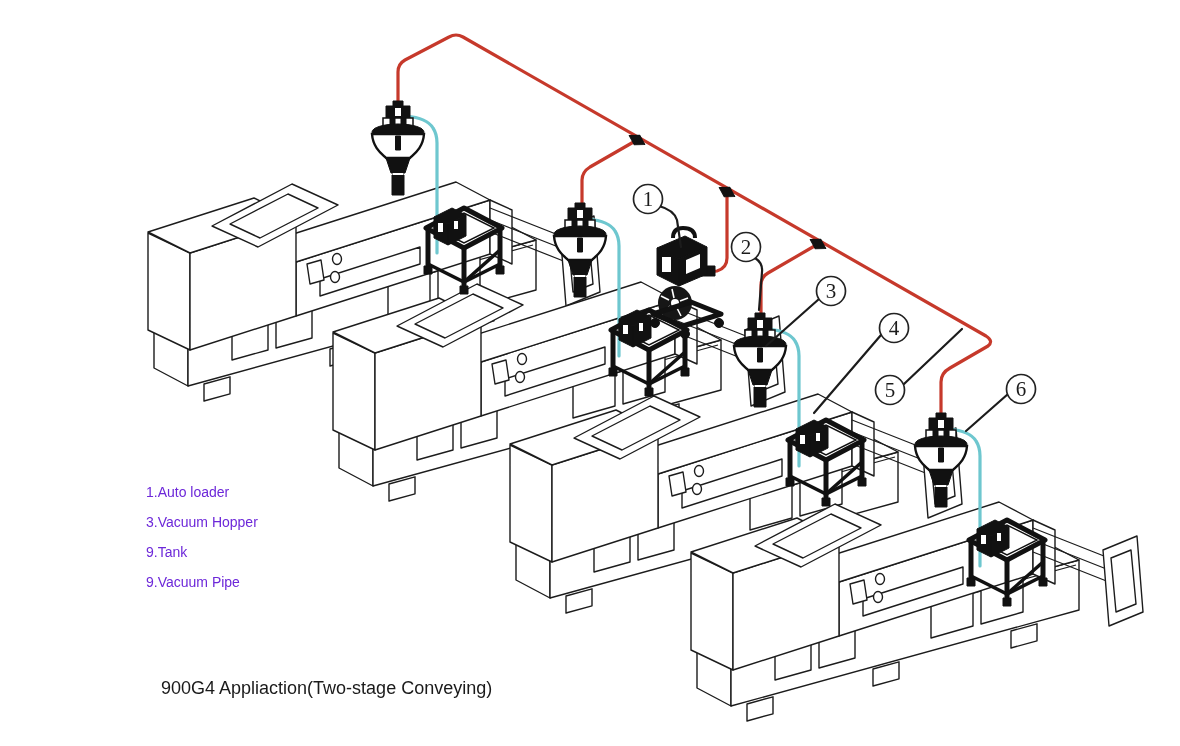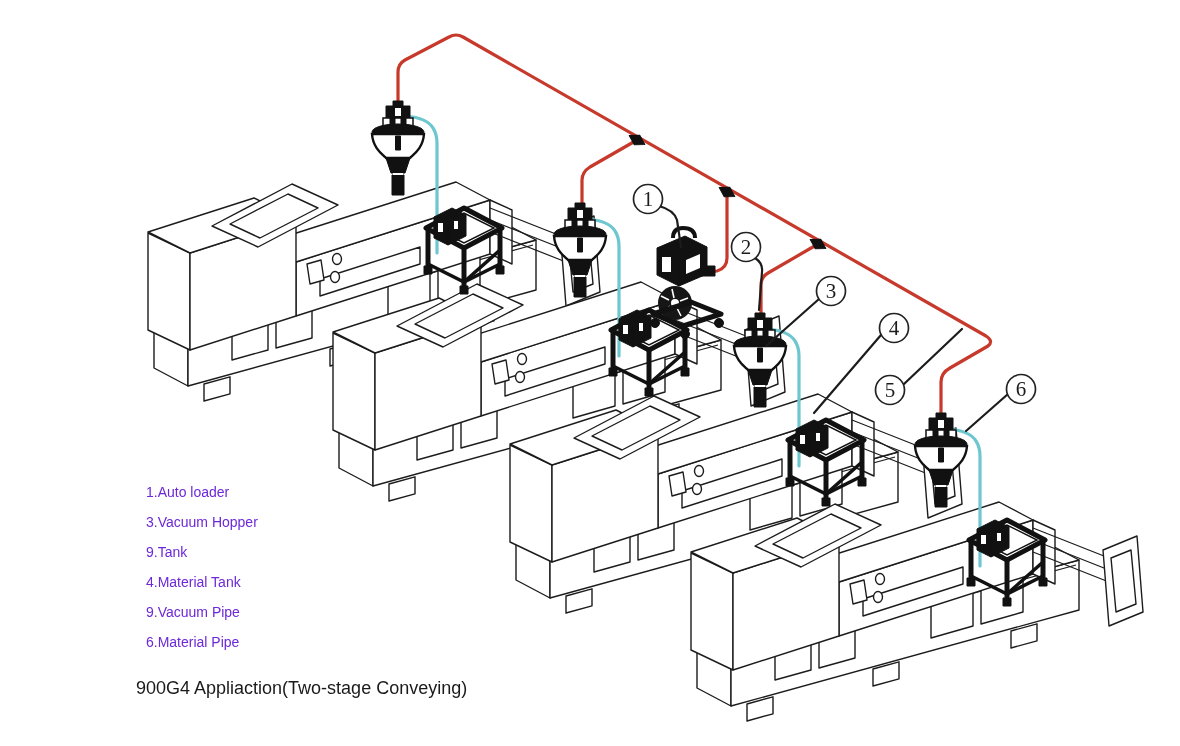--- a/index.html
+++ b/index.html
@@ -18,21 +18,21 @@
   .pipe-red{fill:none;stroke:#c6392b;stroke-width:3.2;stroke-linecap:round;stroke-linejoin:round;}
   .pipe-teal{fill:none;stroke:#6ec7cf;stroke-width:3.2;stroke-linecap:round;stroke-linejoin:round;}
   .leader{fill:none;stroke:#1c1c1c;stroke-width:2.2;stroke-linecap:round;}
   .callout-circle{fill:#ffffff;stroke:#222222;stroke-width:1.7;}
   .callout-num{font-family:"Liberation Serif","DejaVu Serif",serif;font-size:21px;fill:#1c1c1c;
                text-anchor:middle;}
   .spoke{stroke:#ffffff;stroke-width:1.6;}
   
   .legend{position:absolute;left:146px;top:477px;color:#6d28d9;font-size:14px;}
   .legend-item{height:30px;line-height:30px;white-space:nowrap;}
-  .caption{position:absolute;left:136px;top:678px;color:#1a1a1a;font-size:18px;white-space:nowrap;}
+  .caption{position:absolute;left:161px;top:678px;color:#1a1a1a;font-size:18px;white-space:nowrap;}
 </style>
 </head>
 <body>
 
 <div class="stage">
 <svg width="1180" height="746" viewBox="0 0 1180 746">
 
   <defs>
 
     <g id="machine">
@@ -189,18 +189,16 @@
   <g>
     <circle class="callout-circle" cx="1021" cy="389" r="14.5"></circle>
     <text class="callout-num" x="1021" y="396">6</text>
   </g>
 </svg>
 
   <div class="legend">
     <div class="legend-item">1.Auto loader</div>
     <div class="legend-item">3.Vacuum Hopper</div>
     <div class="legend-item">9.Tank</div>
-    <div class="legend-item">4.Material Tank</div>
     <div class="legend-item">9.Vacuum Pipe</div>
-    <div class="legend-item">6.Material Pipe</div>
   </div>
   <div class="caption">900G4 Appliaction(Two-stage Conveying)</div>
 </div>
 
 </body></html>

